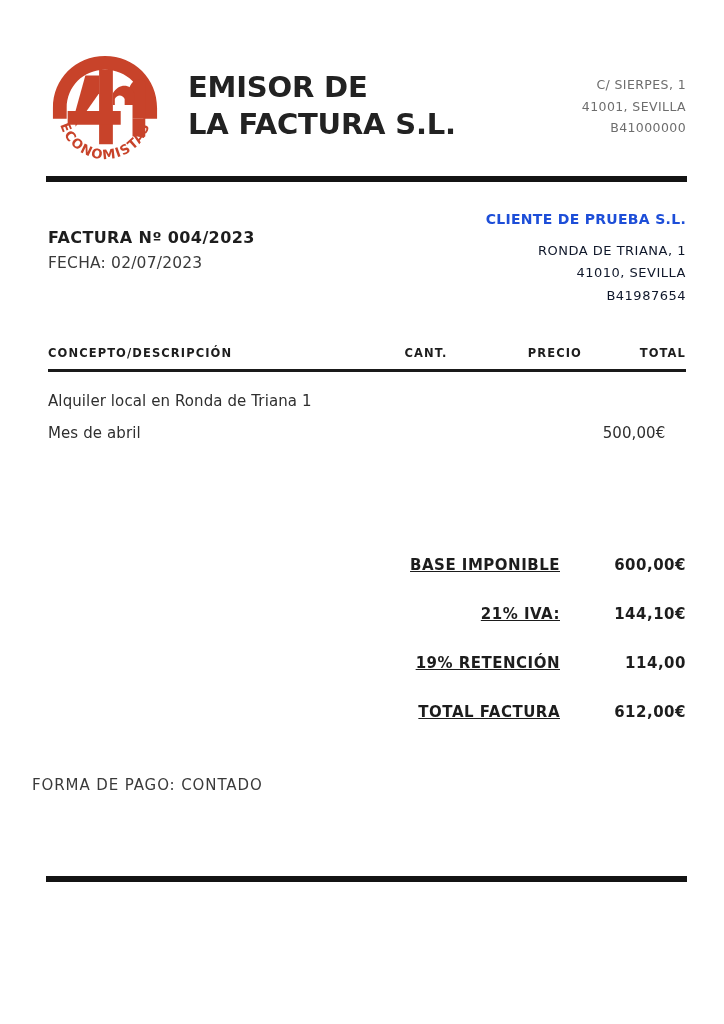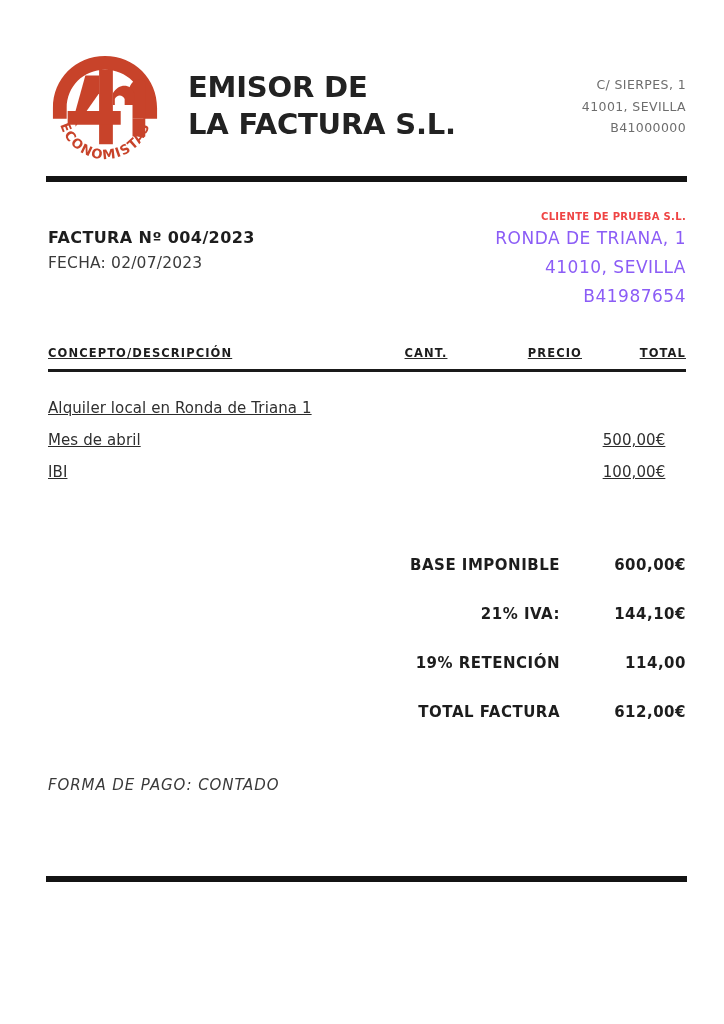--- a/index.html
+++ b/index.html
@@ -104,40 +104,39 @@
     color: #3a3a3a;
   }
 
   .client-block {
     position: absolute;
     right: 38px;
     top: 211px;
     text-align: right;
   }
   .client-name {
-    font-size: 10px;
+    font-size: 14px;
     font-weight: bold;
     letter-spacing: 0.3px;
-    color: #ef4444;
-    margin-bottom: 2px;
+    color: #1d4ed8;
+    margin-bottom: 13px;
   }
   .client-line {
-    font-size: 17px;
+    font-size: 13px;
     line-height: 1.72;
     letter-spacing: 0.5px;
-    color: #8b5cf6;
+    color: #0f172a;
   }
 
   
   .table {
     position: absolute;
     left: 48px;
     top: 346px;
     width: 638px;
-    text-decoration: underline;
   }
   .table-head {
     display: flex;
     align-items: flex-end;
     font-size: 11.5px;
     font-weight: bold;
     letter-spacing: 1.1px;
     color: #1d1d1d;
     padding-bottom: 9px;
   }
@@ -145,21 +144,21 @@
   .th-cant { width: 96px; text-align: center; flex: none; }
   .th-precio { width: 108px; text-align: right; flex: none; }
   .th-total { width: 104px; text-align: right; flex: none; }
 
   .table-rule {
     height: 3px;
     background: #1a1a1a;
     width: 100%;
   }
 
-  .table-body { padding-top: 24px; }
+  .table-body { padding-top: 17px; }
   .row {
     display: flex;
     align-items: baseline;
     font-size: 15px;
     line-height: 1;
     color: #2f2f2f;
     padding: 5px 0 12px 0;
     letter-spacing: 0.1px;
   }
   .td-concept { flex: 1 1 auto; text-align: left; }
@@ -180,36 +179,36 @@
     justify-content: flex-end;
     font-size: 15px;
     font-weight: bold;
     letter-spacing: 0.5px;
     color: #1d1d1d;
     margin-bottom: 31px;
   }
   .total-label {
     text-align: right;
     padding-right: 22px;
+    text-decoration: underline;
   }
   .total-value {
     width: 104px;
     text-align: right;
     flex: none;
   }
 
   
   .payment {
     position: absolute;
-    left: 48px;
+    left: 32px;
     top: 776px;
     font-size: 15px;
     letter-spacing: 0.9px;
     color: #3a3a3a;
-    font-style: italic;
   }
 </style>
 </head>
 <body>
 
 <div class="page">
 
   <div class="header">
 
     <div class="brand">
@@ -291,26 +290,20 @@
         <div class="td-cant"></div>
         <div class="td-precio"></div>
         <div class="td-total"></div>
       </div>
       <div class="row">
         <div class="td-concept">Mes de abril</div>
         <div class="td-cant"></div>
         <div class="td-precio"></div>
         <div class="td-total">500,00€</div>
       </div>
-      <div class="row">
-        <div class="td-concept">IBI</div>
-        <div class="td-cant"></div>
-        <div class="td-precio"></div>
-        <div class="td-total">100,00€</div>
-      </div>
     </div>
   </div>
 
   <div class="totals">
     <div class="total-row">
       <div class="total-label">BASE IMPONIBLE</div>
       <div class="total-value">600,00€</div>
     </div>
     <div class="total-row">
       <div class="total-label">21% IVA:</div>

